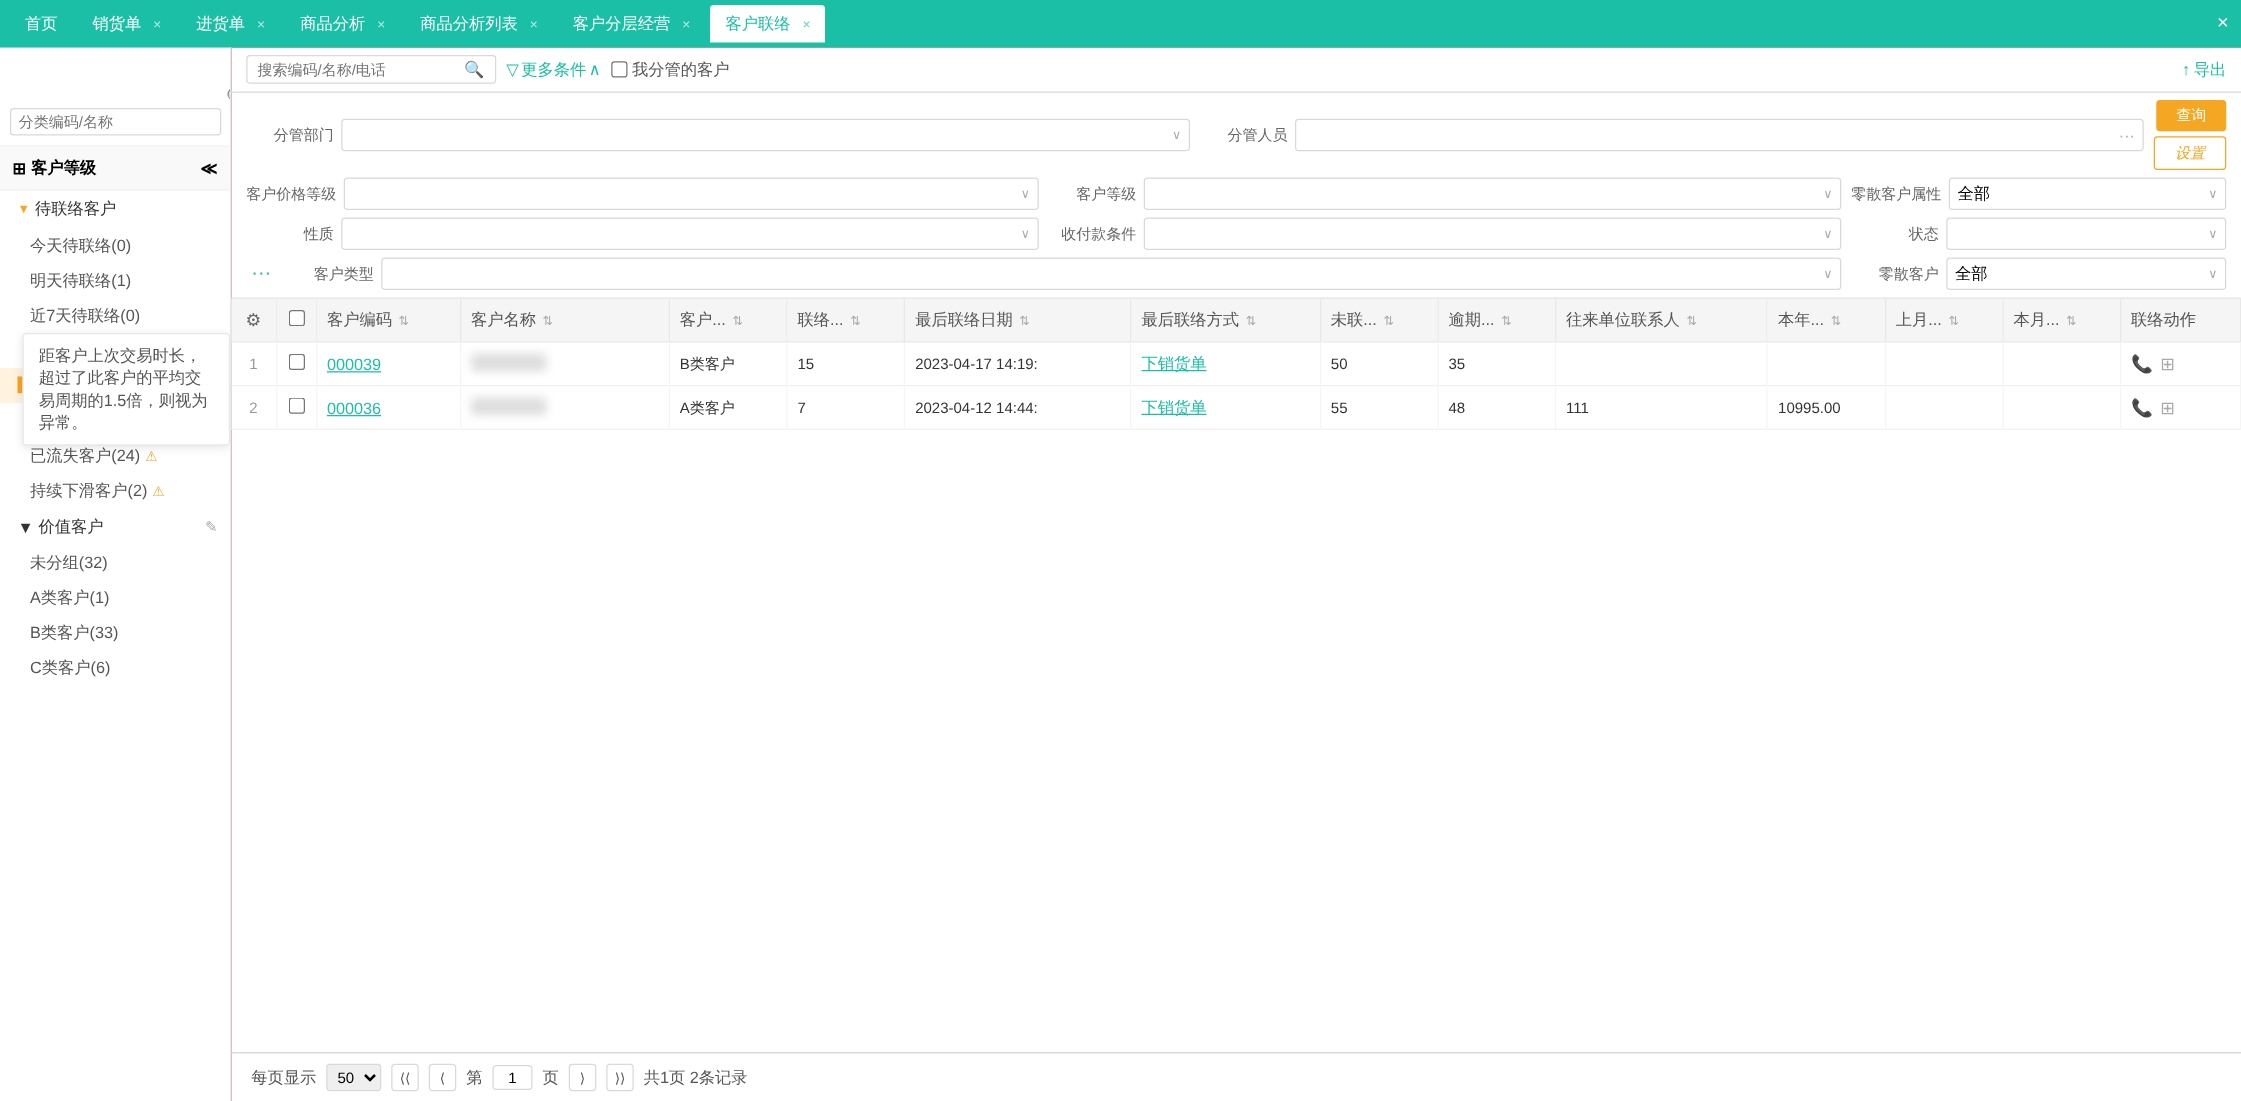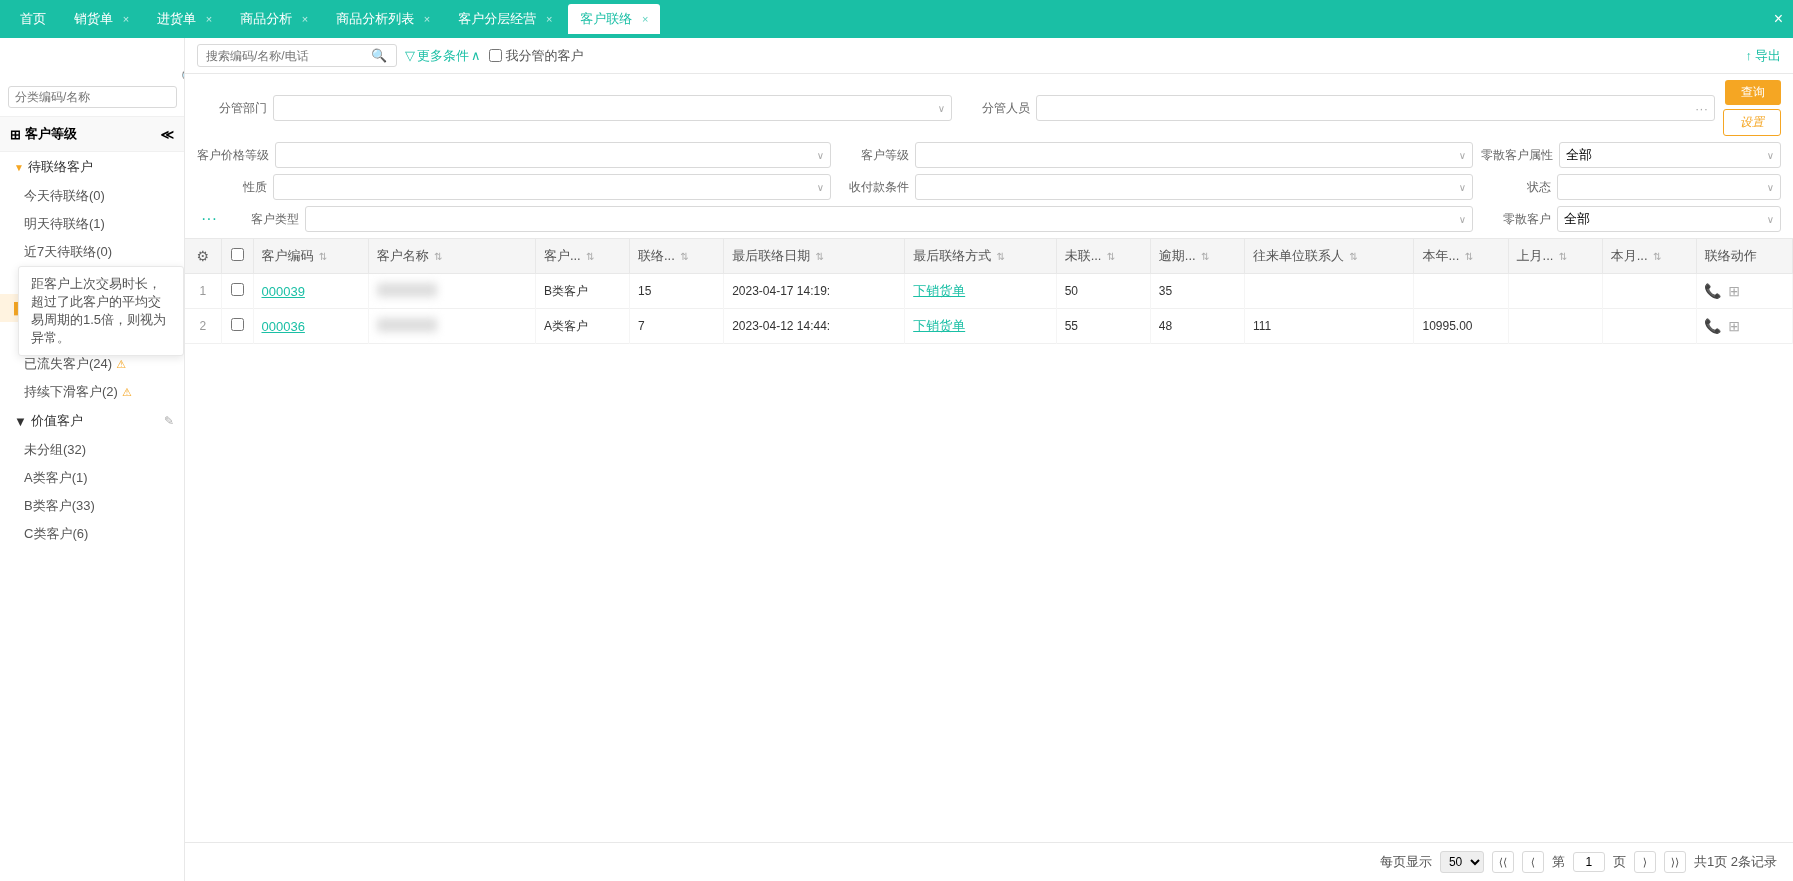--- a/index.html
+++ b/index.html
@@ -337,21 +337,21 @@
       font-size: 14px;
     }
 
     
     .table-footer {
       background: #fff;
       border-top: 1px solid #e8e8e8;
       padding: 8px 16px;
       display: flex;
       align-items: center;
-      justify-content: flex-end;
+      justify-content: flex-start;
       gap: 8px;
       font-size: 12px;
       color: #555;
     }
     .page-size-select {
       border: 1px solid #d9d9d9;
       border-radius: 3px;
       padding: 2px 4px;
       font-size: 12px;
     }

